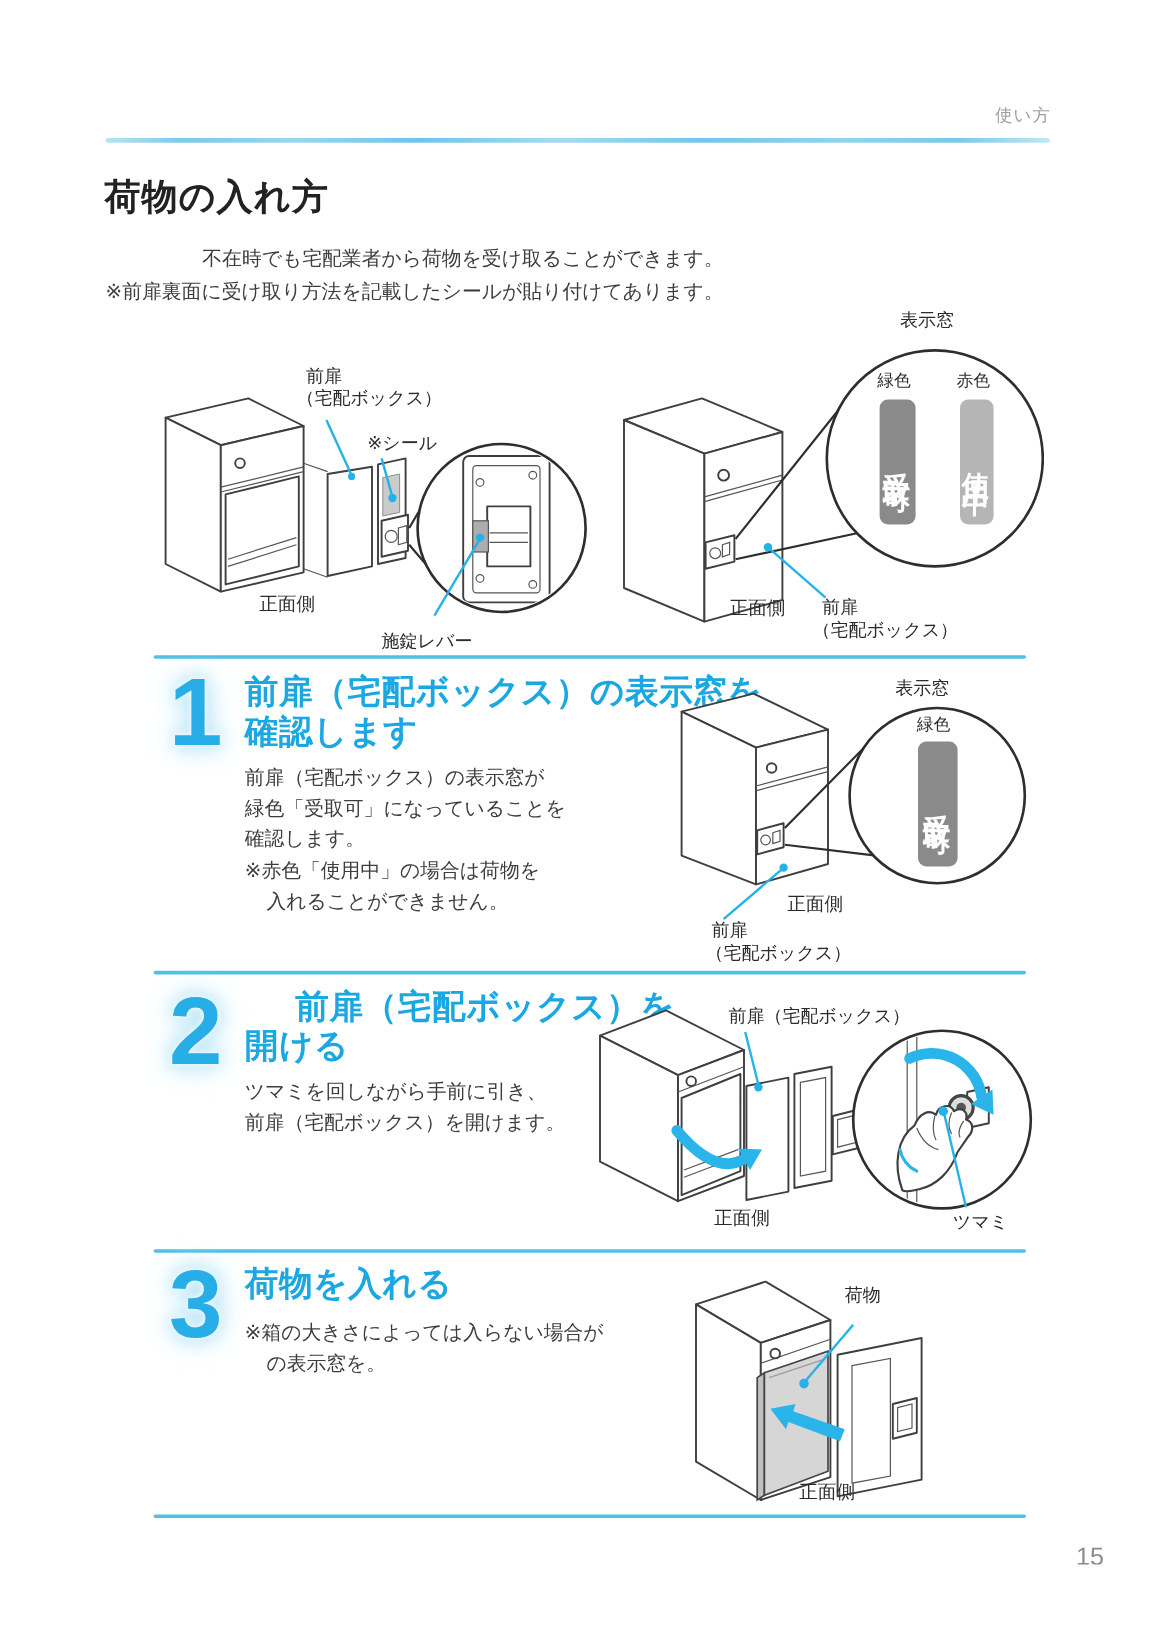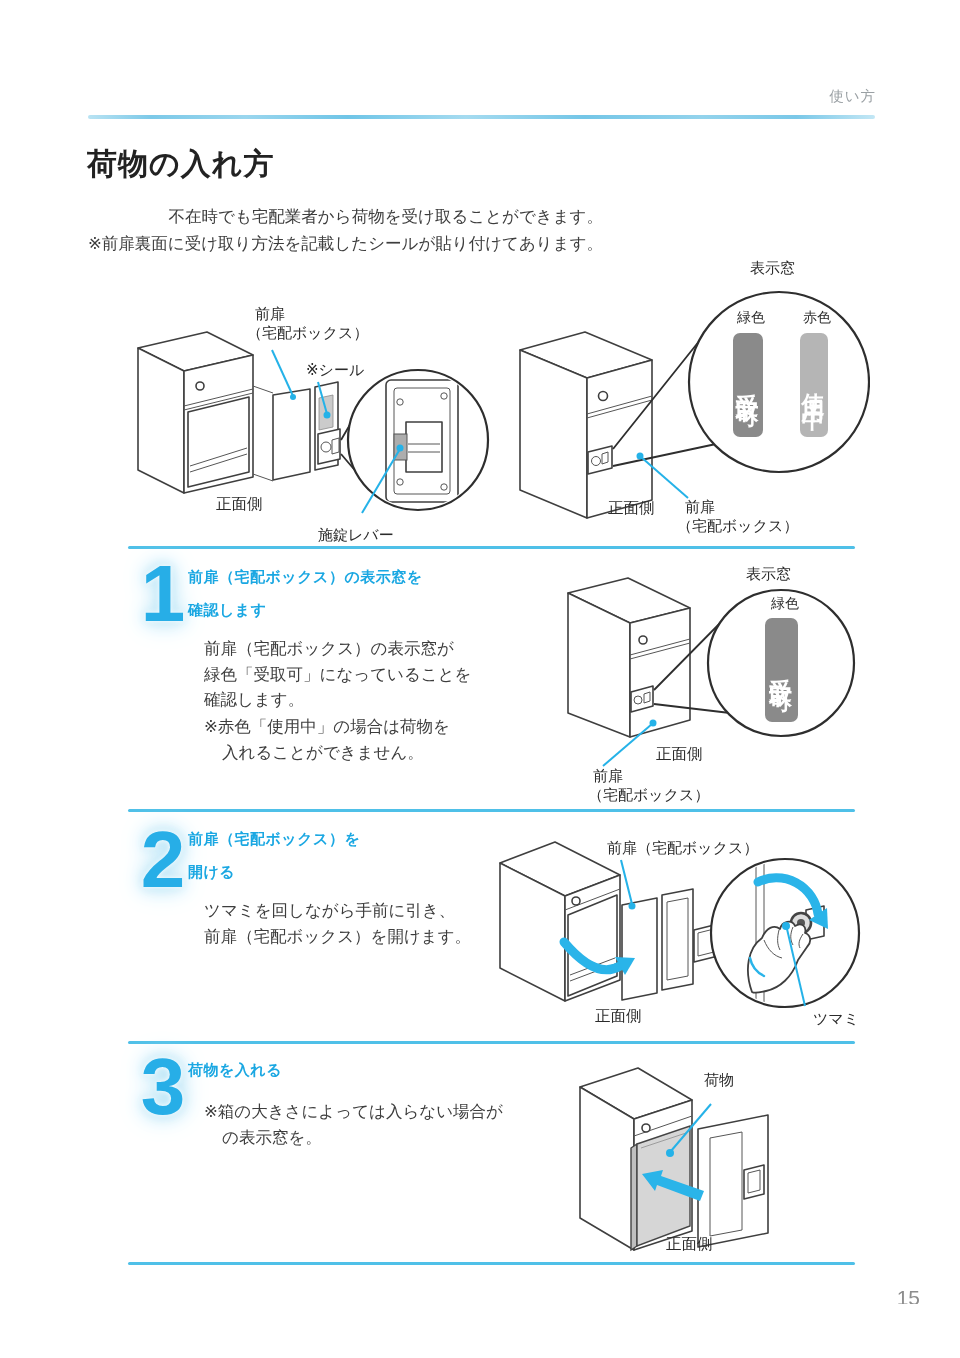--- a/index.html
+++ b/index.html
@@ -6,29 +6,29 @@
   body{font-family:"Liberation Sans","DejaVu Sans",sans-serif;}
   .page{position:relative;width:960px;height:1304px;background:#fff;overflow:hidden;}
   .hdr{position:absolute;top:87px;right:84px;font-size:14.5px;color:#9aa0a4;letter-spacing:1px;}
   .brush{position:absolute;top:115px;left:88px;width:787px;height:4px;border-radius:2px;
     background:linear-gradient(90deg,#b9e3f3,#7cc9e8 8%,#9ad6ee 20%,#6fc5e7 33%,#a5dbf0 48%,#74c6e7 63%,#93d3ec 78%,#7ac8e8 90%,#c3e7f5);}
   .title{position:absolute;top:144px;left:87px;font-size:30px;font-weight:bold;color:#222;letter-spacing:1px;}
   .intro{position:absolute;top:203px;left:88px;font-size:16.5px;line-height:27px;color:#3d3d3d;}
   .sep{position:absolute;left:128px;width:727px;height:3px;background:#4fc0e8;border-radius:2px;}
   .step-num{position:absolute;left:132px;width:62px;text-align:center;font-size:80px;line-height:1;font-weight:bold;color:#27aee7;
     text-shadow:0 0 5px #ffffff,0 0 10px #c7ebf9,0 0 18px #aadff5,0 0 28px #bfe8f8;}
-  .step-heading{position:absolute;left:188px;font-size:15px;line-height:33px;font-weight:bold;color:#1aa7e2;letter-spacing:0.5px;}
+  .step-heading{position:absolute;left:204px;font-size:28px;line-height:33px;font-weight:bold;color:#1aa7e2;letter-spacing:0.5px;}
   .step-body{position:absolute;left:204px;font-size:16.5px;line-height:25.5px;color:#3d3d3d;}
   .note-l2{display:block;margin-left:18px;}
   .pagenum{position:absolute;top:1286px;right:40px;font-size:21px;color:#8d8d8d;}
   .fig{position:absolute;}
   .fig svg{position:absolute;left:0;top:0;}
   .flbl{position:absolute;font-size:15px;line-height:19px;color:#2b2b2b;white-space:nowrap;}
   .flbl .ind{display:block;margin-left:8px;}
-  .ctr{text-align:right;}
+  .ctr{text-align:left;}
   .pill{position:absolute;border-radius:7px;color:#fff;font-weight:bold;font-size:23px;
     writing-mode:vertical-rl;text-orientation:upright;letter-spacing:7px;
     display:flex;align-items:center;justify-content:center;}
   .pill-dark{background:#8a8a8a;}
   .pill-light{background:#b5b5b5;}
   .ln{stroke:#3f3f3f;stroke-width:1.6;fill:#fff;stroke-linejoin:round;stroke-linecap:round;}
   .ln-thin{stroke:#565656;stroke-width:1;fill:none;}
   .mag{fill:#fff;stroke:#2e2e2e;stroke-width:2.2;}
   .wedge{stroke:#2e2e2e;stroke-width:1.8;fill:none;}
   .cyan{stroke:#25b2e8;stroke-width:2;fill:none;}
@@ -176,21 +176,21 @@
     <div class="pill pill-dark" style="left:225px;top:66px;width:33px;height:104px;">受取可</div>
     <div class="flbl" style="left:116px;top:192px;font-size:15.5px;">正面側</div>
     <div class="flbl" style="left:48px;top:214px;">
       <span class="ind" style="margin-left:5px;">前扉</span>
       <span>（宅配ボックス）</span>
     </div>
   </div>
 
   <div class="step-num" style="top:820px;">2</div>
   <div class="step-heading" style="top:822px;">
-    <span style="display:block;">前扉（宅配ボックス）を</span>
+    <span style="display:block;margin-left:42px;">前扉（宅配ボックス）を</span>
     <span style="display:block;">開ける</span>
   </div>
   <div class="step-body" style="top:898px;">
     <span style="display:block;">ツマミを回しながら手前に引き、</span>
     <span style="display:block;">前扉（宅配ボックス）を開けます。</span>
   </div>
 
   <div class="fig" style="left:468px;top:830px;width:430px;height:205px;">
     <svg width="430" height="205" viewBox="0 0 430 205">
       <g>
@@ -231,21 +231,21 @@
         <path class="ln-thin" d="M311,100 C309,108 309,114 312,120 M325,97 C322,104 322,110 325,115 M335,104 C331,110 330,114 332,118 M296,110 C300,120 306,126 314,128"></path>
         <path class="cyanarc" style="stroke-width:2.5;" d="M282,128 A26,26 0 0 0 296,146"></path>
       </g>
       <path class="cyan" d="M319,99 L337,176"></path>
       <circle class="cyandot" cx="318" cy="96" r="4"></circle>
       <path class="cyan" d="M153,30 L164,74"></path>
       <circle class="cyandot" cx="164" cy="76" r="3.5"></circle>
     </svg>
     <div class="flbl" style="left:139px;top:8px;">前扉（宅配ボックス）</div>
     <div class="flbl" style="left:127px;top:176px;font-size:15.5px;">正面側</div>
-    <div class="flbl" style="left:345px;top:179px;">ツマミ</div>
+    <div class="flbl" style="left:326px;top:179px;">ツマミ</div>
   </div>
 
   <div class="step-num" style="top:1047px;">3</div>
   <div class="step-heading" style="top:1053px;">荷物を入れる</div>
   <div class="step-body" style="top:1099px;">
     <span style="display:block;">※箱の大きさによっては入らない場合が</span>
     <span class="note-l2">の表示窓を。</span>
   </div>
 
   <div class="fig" style="left:530px;top:1058px;width:390px;height:200px;">

